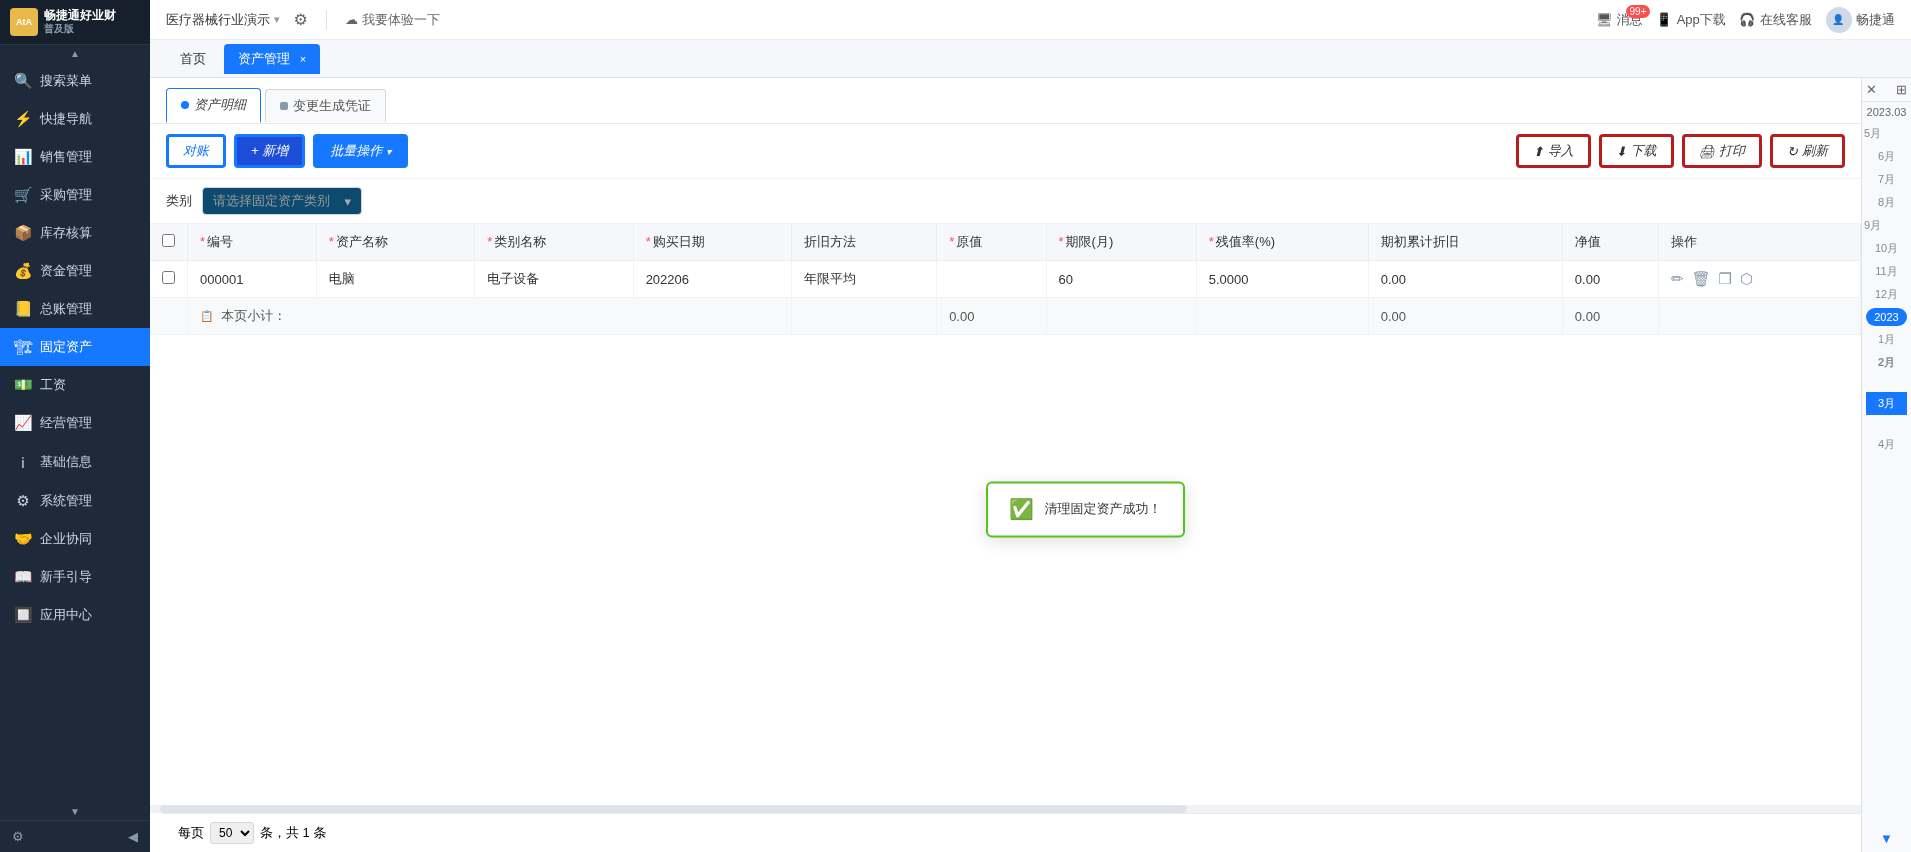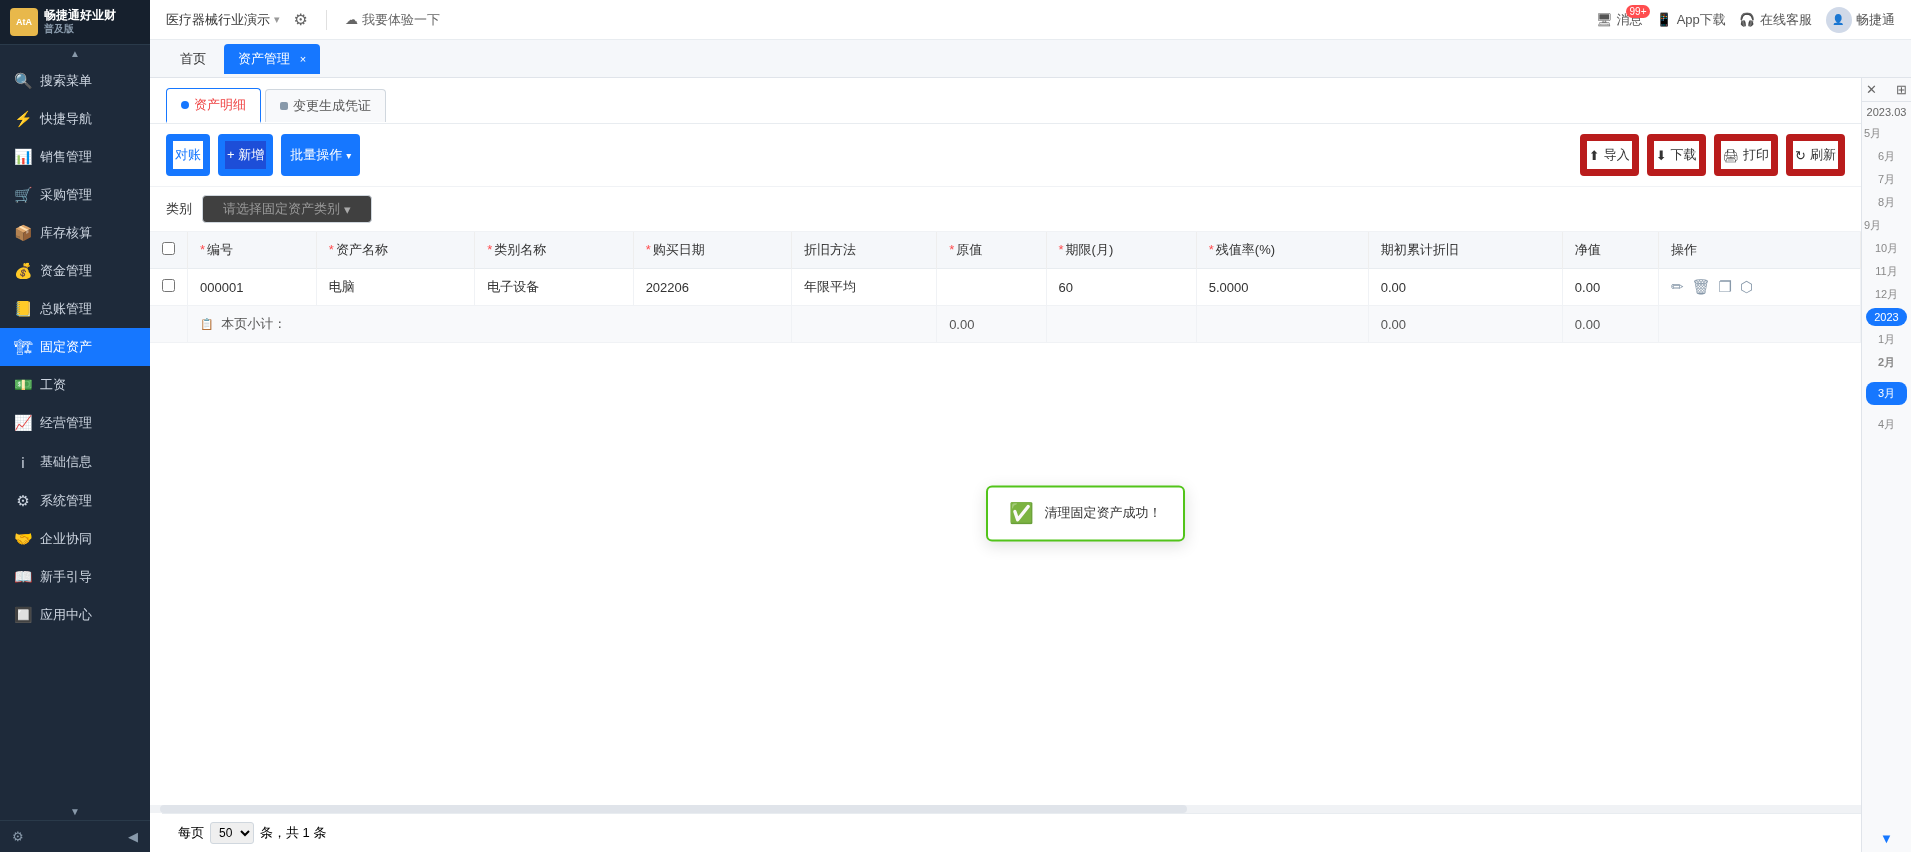--- a/index.html
+++ b/index.html
@@ -146,71 +146,72 @@
       border: 1px solid #d0d7de;
       border-radius: 4px 4px 0 0;
       cursor: pointer;
       font-size: 13px;
       color: #555;
       background: #f8f9fb;
       border-bottom: none;
     }
     .subtab.active {
       background: #fff;
-      color: #ef4444;
+      color: #404040;
       border-color: #1677ff;
       border-bottom: 2px solid #fff;
+      font-style: italic;
     }
     .subtab .dot {
       width: 8px; height: 8px;
       border-radius: 50%;
       background: #1677ff;
     }
 
     
     .toolbar {
       display: flex; align-items: center;
       padding: 10px 16px;
       gap: 8px;
       border-bottom: 1px solid #f0f2f5;
       background: #fff;
     }
     .toolbar-right { margin-left: auto; display: flex; align-items: center; gap: 8px; }
     .btn {
-      padding: 5px 2px;
+      padding: 5px 14px;
       border-radius: 4px;
-      border: 7px solid #b91c1c;
+      border: 3px solid #b91c1c;
       background: #fff;
       color: #333;
       cursor: pointer;
       font-size: 13px;
-      display: flex; align-items: center; gap: 4px;
+      display: flex; align-items: center; gap: 4px; font-style: italic;
     }
     .btn.primary { background: #1d4ed8; color: #fff; border-color: #1677ff; }
     .btn.primary-outline { background: #fff; color: #1677ff; border-color: #1677ff; }
     .btn.batch { background: #1677ff; color: #fff; border-color: #1677ff; }
     .btn .caret { font-size: 10px; }
 
     
     .filter-bar {
       display: flex; align-items: center;
       padding: 8px 16px;
       gap: 10px;
       border-bottom: 1px solid #f0f2f5;
       background: #fff;
     }
     .filter-label { font-size: 13px; color: #333; }
     .filter-select {
       display: flex; align-items: center; gap: 4px;
       border: 1px solid #d0d7de;
       border-radius: 4px;
-      padding: 4px 20px;
+      padding: 4px 10px;
       font-size: 13px;
       color: #999;
-      background: #404040;
+      background: #0c4a6e;
       cursor: pointer;
       min-width: 160px;
     }
     .filter-select .caret { margin-left: auto; color: #aaa; }
 
     
     .table-wrapper {
       flex: 1;
       overflow: auto;
       position: relative;
@@ -597,19 +598,19 @@
       <div style="text-align:center;padding:4px 2px;font-size:11px;color:#888;cursor:pointer;">8月</div>
       <div style="text-align:left;padding:4px 2px;font-size:11px;color:#888;cursor:pointer;">9月</div>
       <div style="text-align:center;padding:4px 2px;font-size:11px;color:#888;cursor:pointer;">10月</div>
       <div style="text-align:center;padding:4px 2px;font-size:11px;color:#888;cursor:pointer;">11月</div>
       <div style="text-align:center;padding:4px 2px;font-size:11px;color:#888;cursor:pointer;">12月</div>
 
       <div style="background:#1677ff;color:#fff;border-radius:10px;text-align:center;padding:3px 4px;font-size:11px;margin:2px 4px;cursor:pointer;">2023</div>
 
       <div style="text-align:center;padding:4px 2px;font-size:11px;color:#888;cursor:pointer;">1月</div>
       <div style="text-align:center;padding:4px 2px;font-size:11px;color:#888;cursor:pointer;font-weight:bold;">2月</div>
-      <div style="background:#1677ff;color:#fff;border-radius:8px;text-align:center;padding:4px 2px;font-size:11px;margin:8px 4px;cursor:pointer;">3月</div>
+      <div style="background:#1677ff;color:#fff;border-radius:0;text-align:center;padding:4px 2px;font-size:11px;margin:18px 4px;cursor:pointer;">3月</div>
       <div style="text-align:center;padding:4px 2px;font-size:11px;color:#888;cursor:pointer;">4月</div>
 
       <div style="text-align:center;margin-top:auto;padding:6px 0;color:#1677ff;">▼</div>
     </div>
   </div>
 </div>
 
 </body></html>

